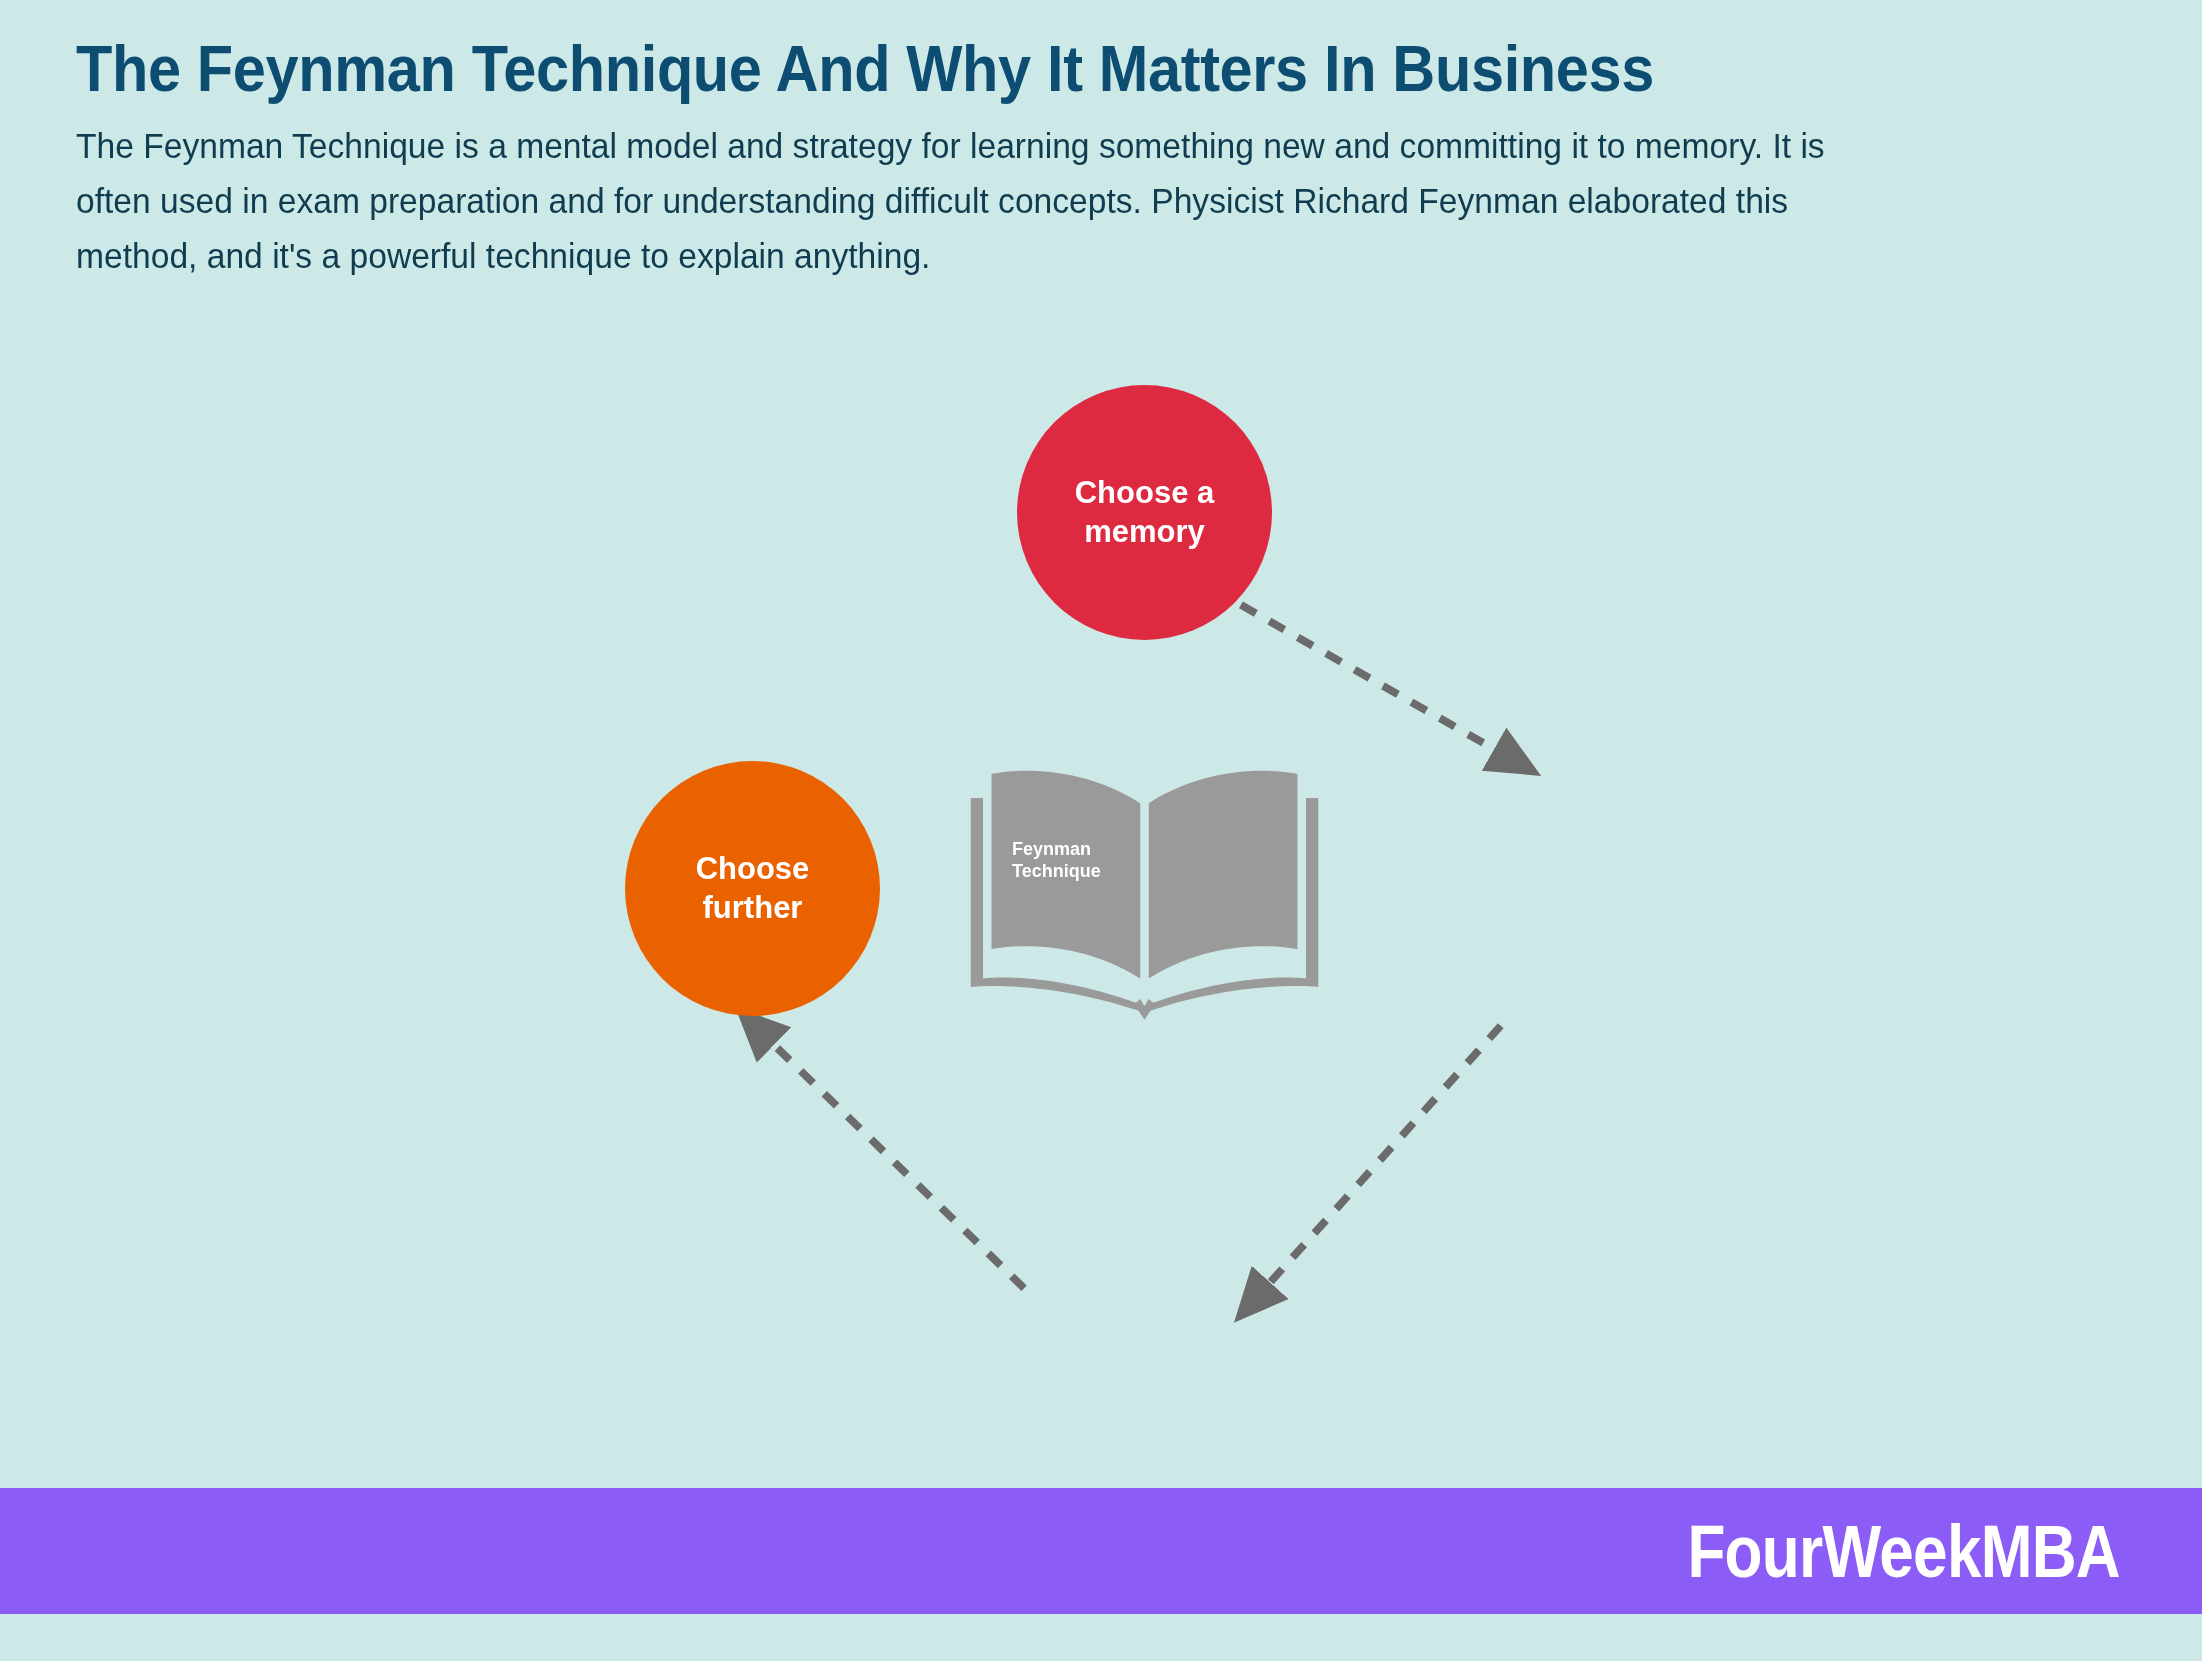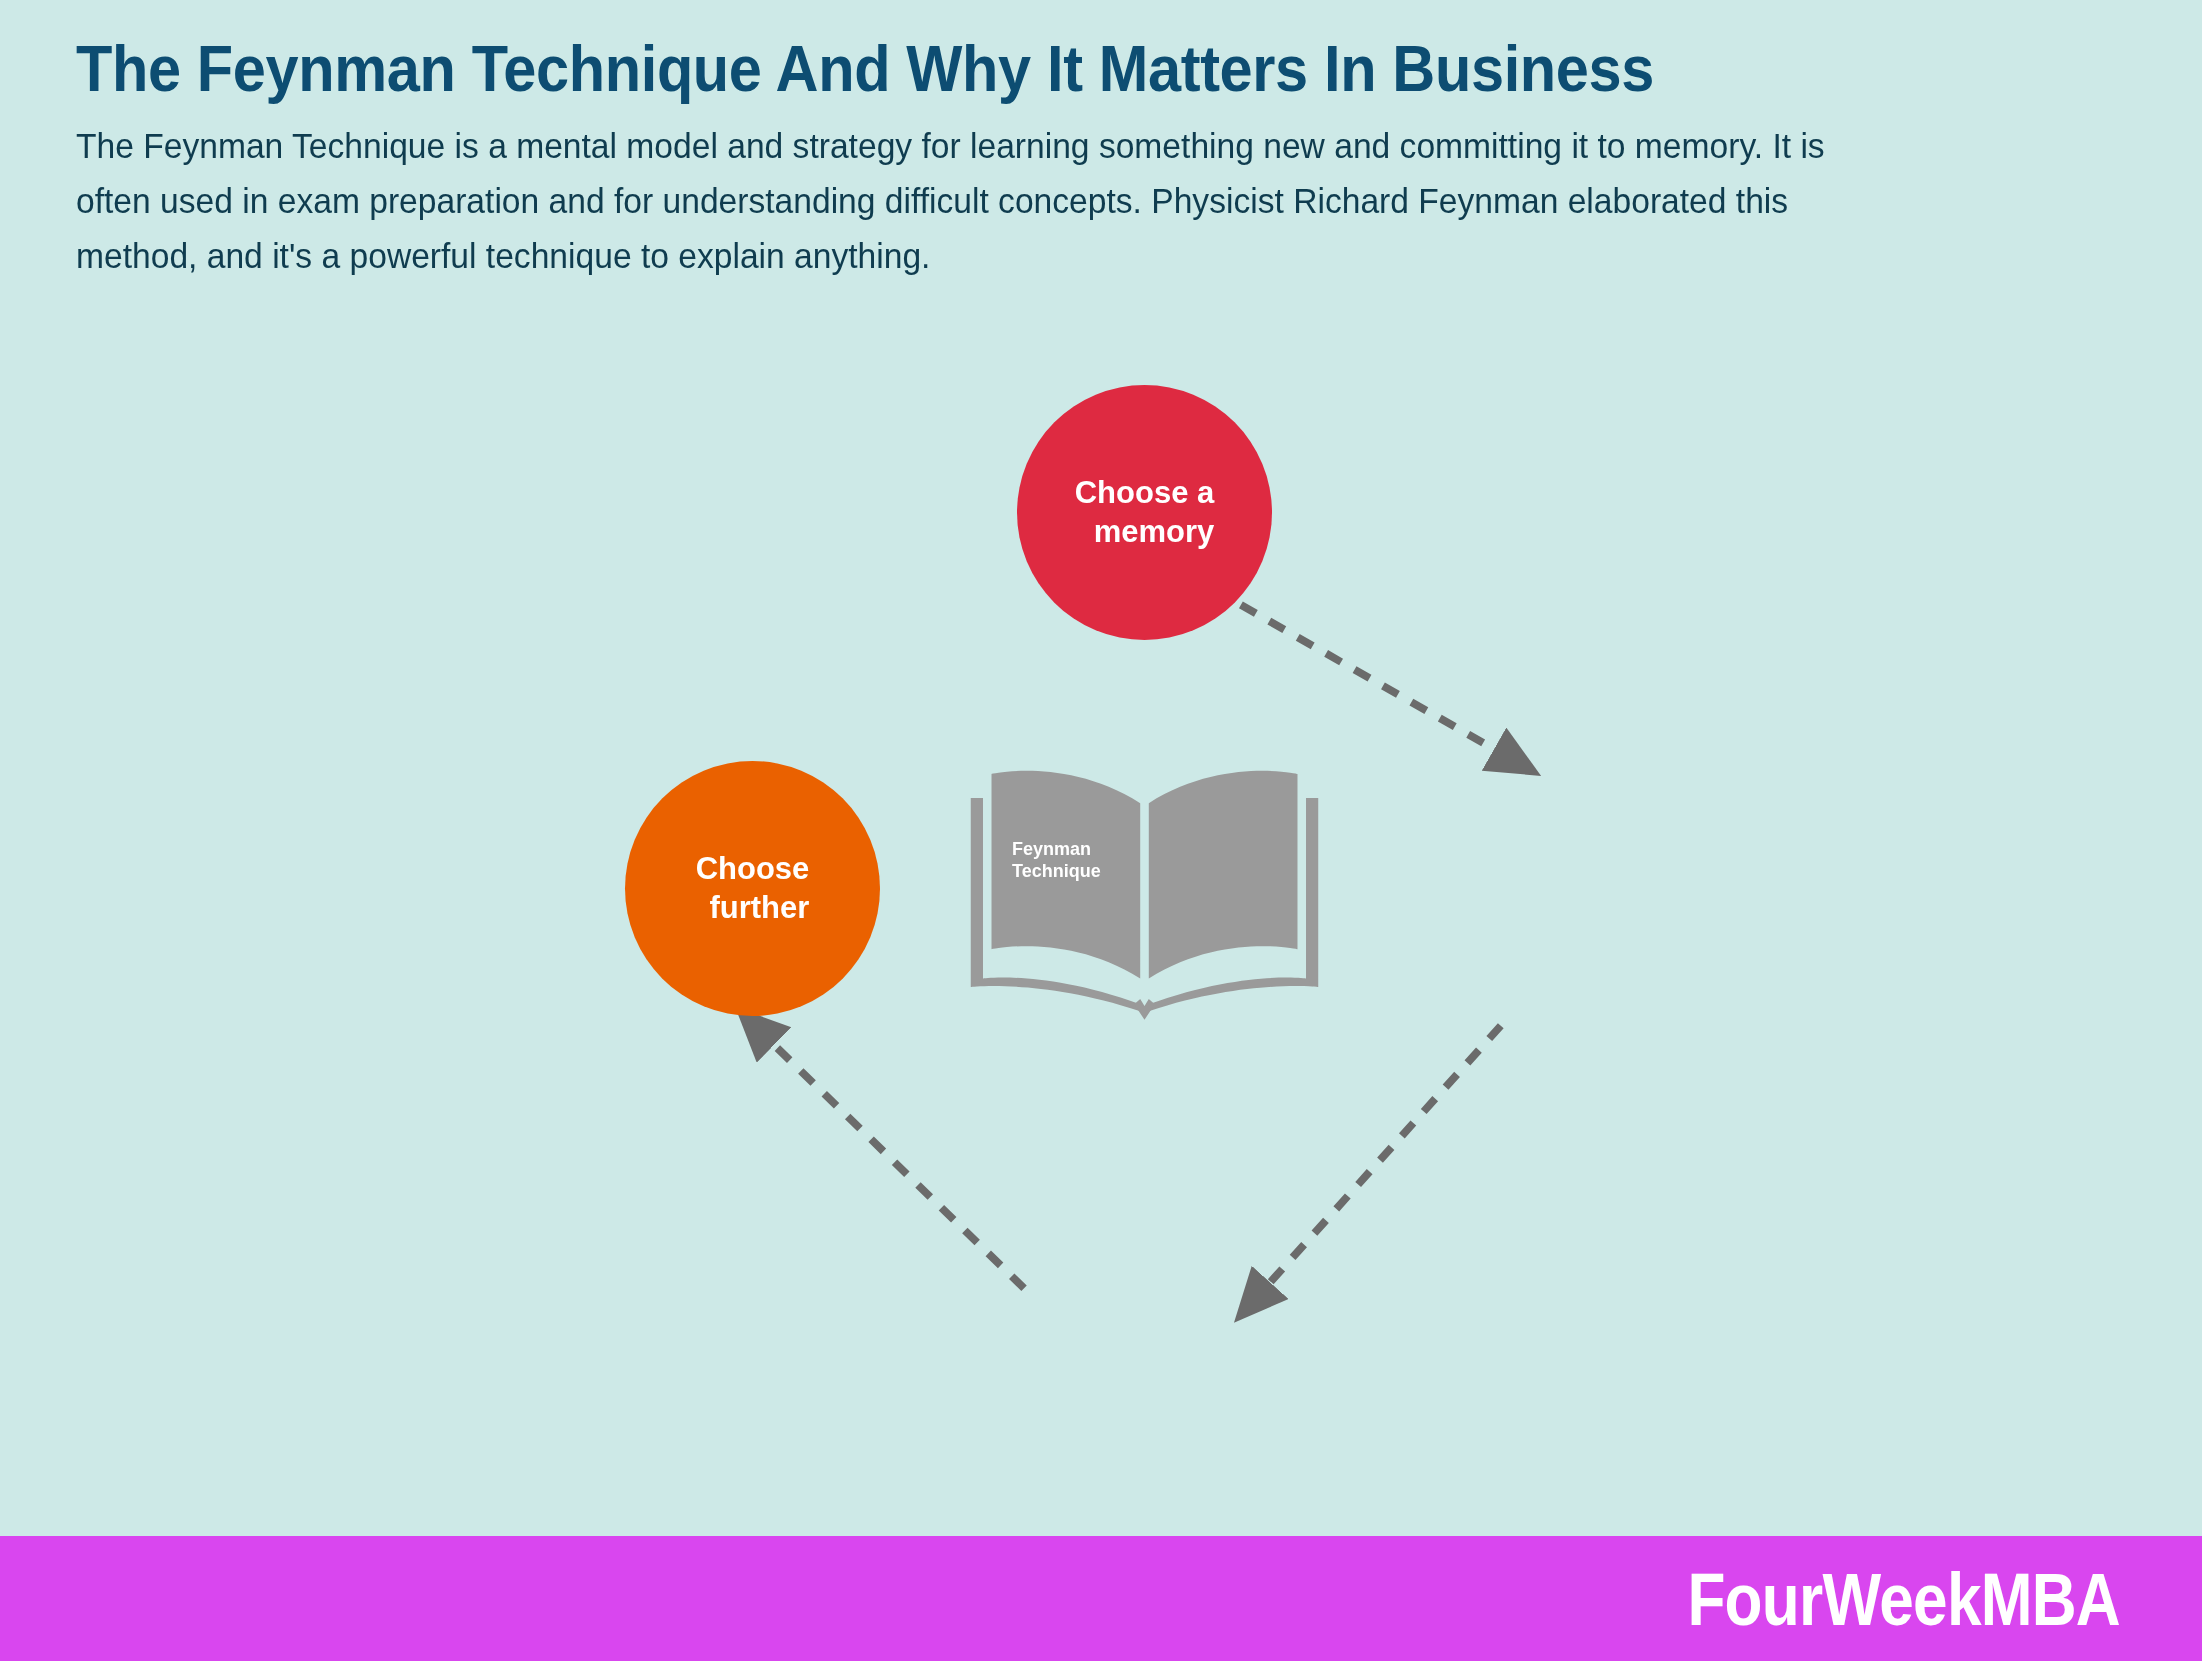--- a/index.html
+++ b/index.html
@@ -62,21 +62,21 @@
     height: 1536px;
     pointer-events: none;
   }
 
   .node {
     position: absolute;
     border-radius: 50%;
     display: flex;
     align-items: center;
     justify-content: center;
-    text-align: right;
+    text-align: center;
     color: #ffffff;
     font-weight: bold;
     font-size: 31px;
     line-height: 1.24;
     box-sizing: border-box;
     padding: 5.2px;
   }
   .node .node-label { display: block; }
 
   #node-choose-topic {
@@ -118,24 +118,24 @@
     font-size: 18px;
     font-weight: bold;
     line-height: 1.22;
     text-align: left;
   }
 
   
   .footer {
     position: absolute;
     left: 0;
-    top: 1536px;
+    top: 1488px;
     width: 2203px;
     height: 126px;
-    background: #d946ef;
+    background: #8b5cf6;
   }
   .footer-brand {
     position: absolute;
     right: 83px;
     top: 50%;
     transform: translateY(-50%) scaleX(0.84);
     transform-origin: right center;
     font-family: "Liberation Sans Narrow", "Liberation Sans", sans-serif;
     font-size: 74px;
     font-weight: bold;

